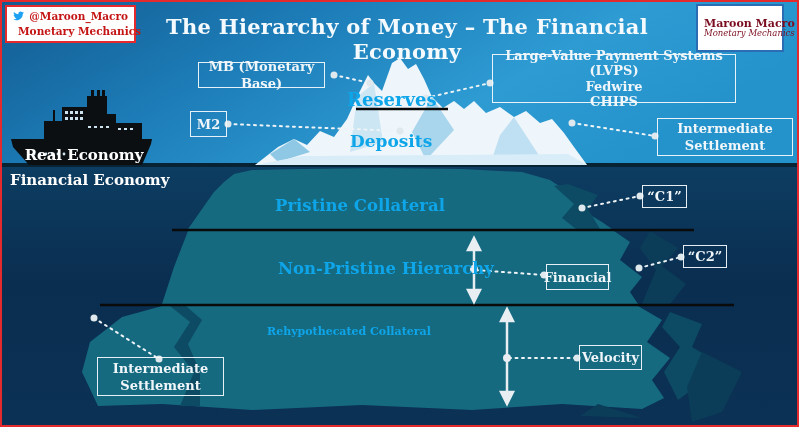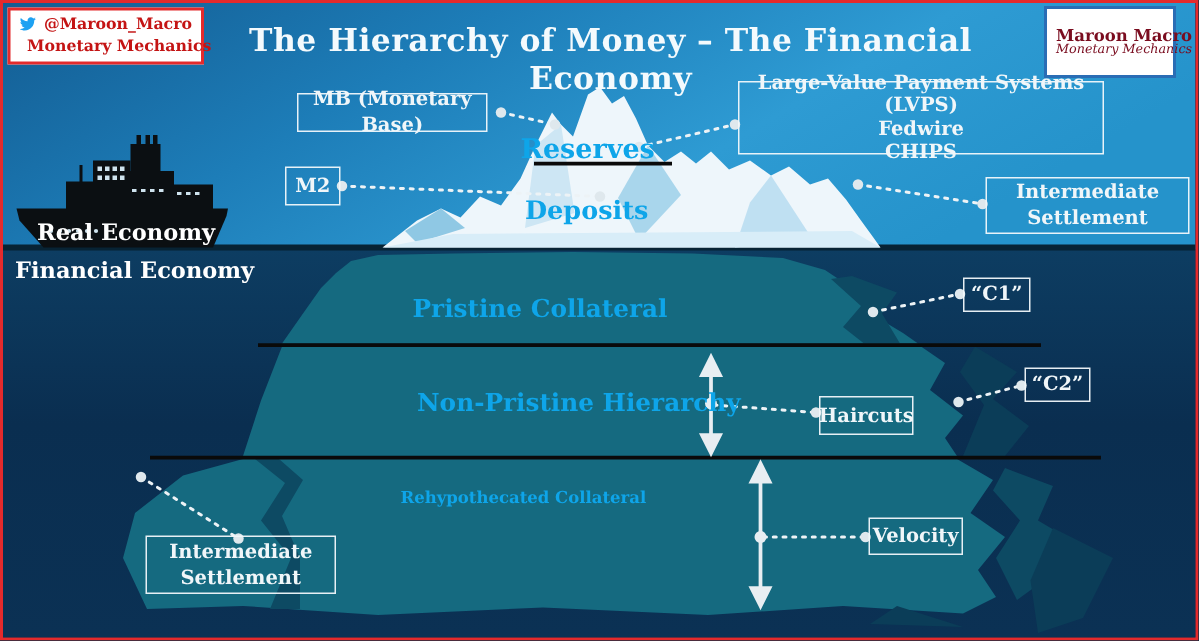--- a/index.html
+++ b/index.html
@@ -239,21 +239,21 @@
 
   <div class="abs cbox" style="left:640px;top:183px;width:45px;height:23px;">
     <span>“C1”</span>
   </div>
 
   <div class="abs cbox" style="left:681px;top:243px;width:44px;height:23px;">
     <span>“C2”</span>
   </div>
 
   <div class="abs cbox" style="left:544px;top:262px;width:63px;height:26px;">
-    <span>Haircuts</span>
+    <span>Financial</span>
   </div>
 
   <div class="abs cbox" style="left:577px;top:343px;width:63px;height:25px;">
     <span>Velocity</span>
   </div>
 
   <div class="abs cbox" style="left:95px;top:355px;width:127px;height:39px;">
     <span style="width:100px;">Intermediate Settlement</span>
   </div>
 

